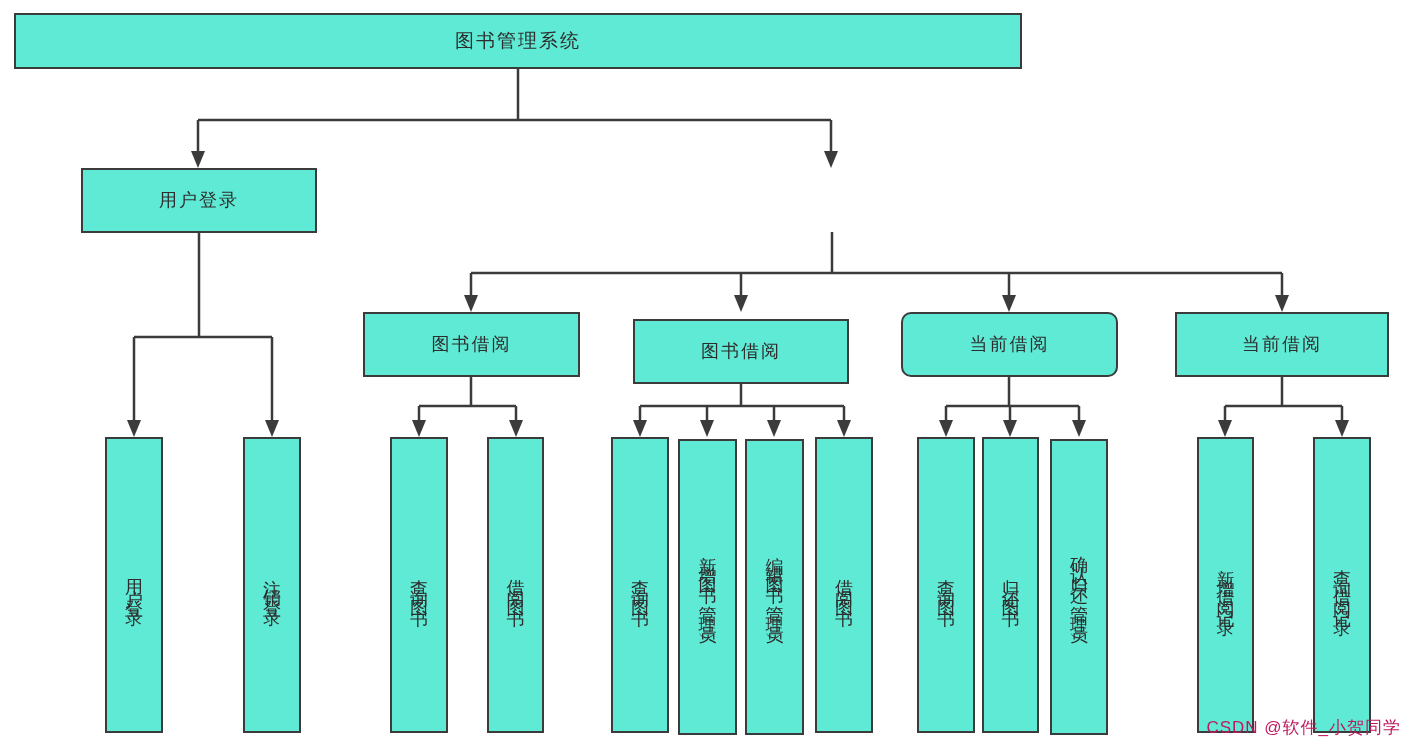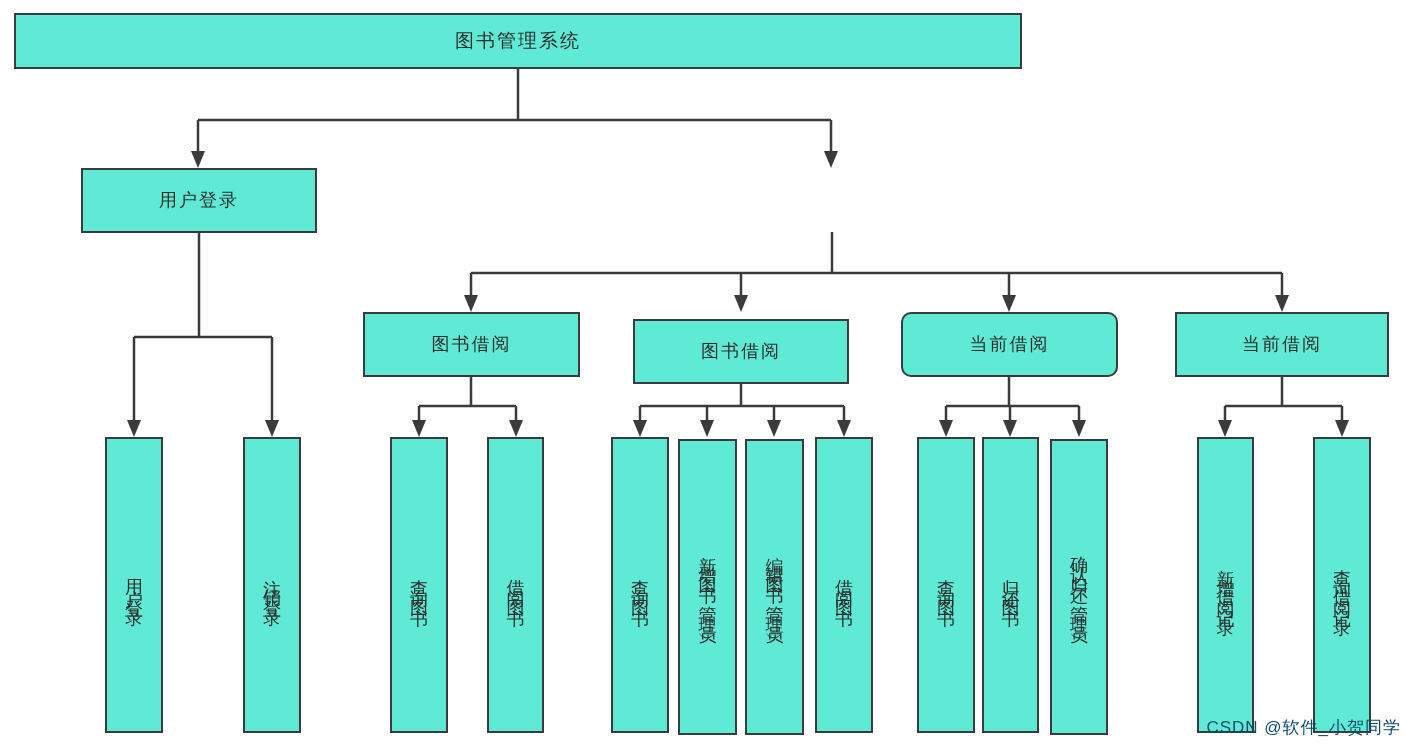--- a/index.html
+++ b/index.html
@@ -21,21 +21,21 @@
     z-index:2;text-align:center;line-height:1.2;
   }
   .root{font-size:19px;}
   .vnode{
     writing-mode:vertical-rl;text-orientation:mixed;
     letter-spacing:10px;font-size:18px;line-height:1;
     padding:8px 0;
   }
   .watermark{
     position:absolute;right:4px;top:716px;z-index:3;
-    color:#0c4a6e;font-size:17px;letter-spacing:1px;
+    color:#be185d;font-size:17px;letter-spacing:1px;
     white-space:nowrap;
   }
 </style>
 </head>
 <body>
 
 <div id="stage">
 
   <svg id="connectors" viewBox="0 0 1405 747" xmlns="http://www.w3.org/2000/svg">
     <g stroke="#3b3b3b" stroke-width="2.5" fill="none">

